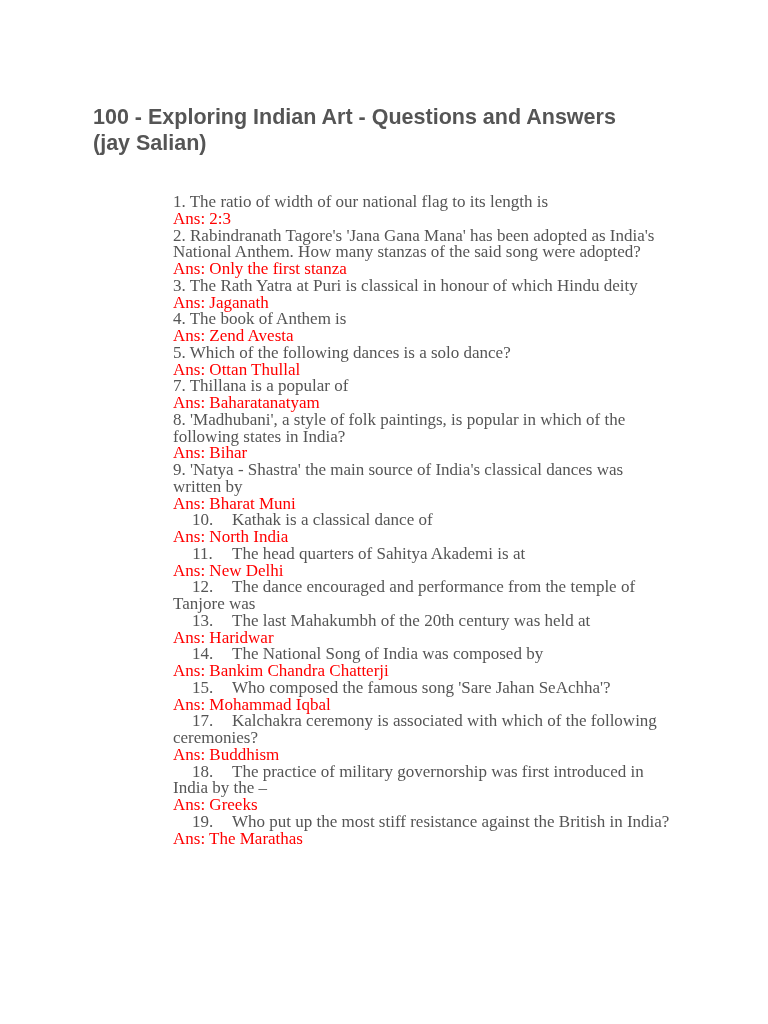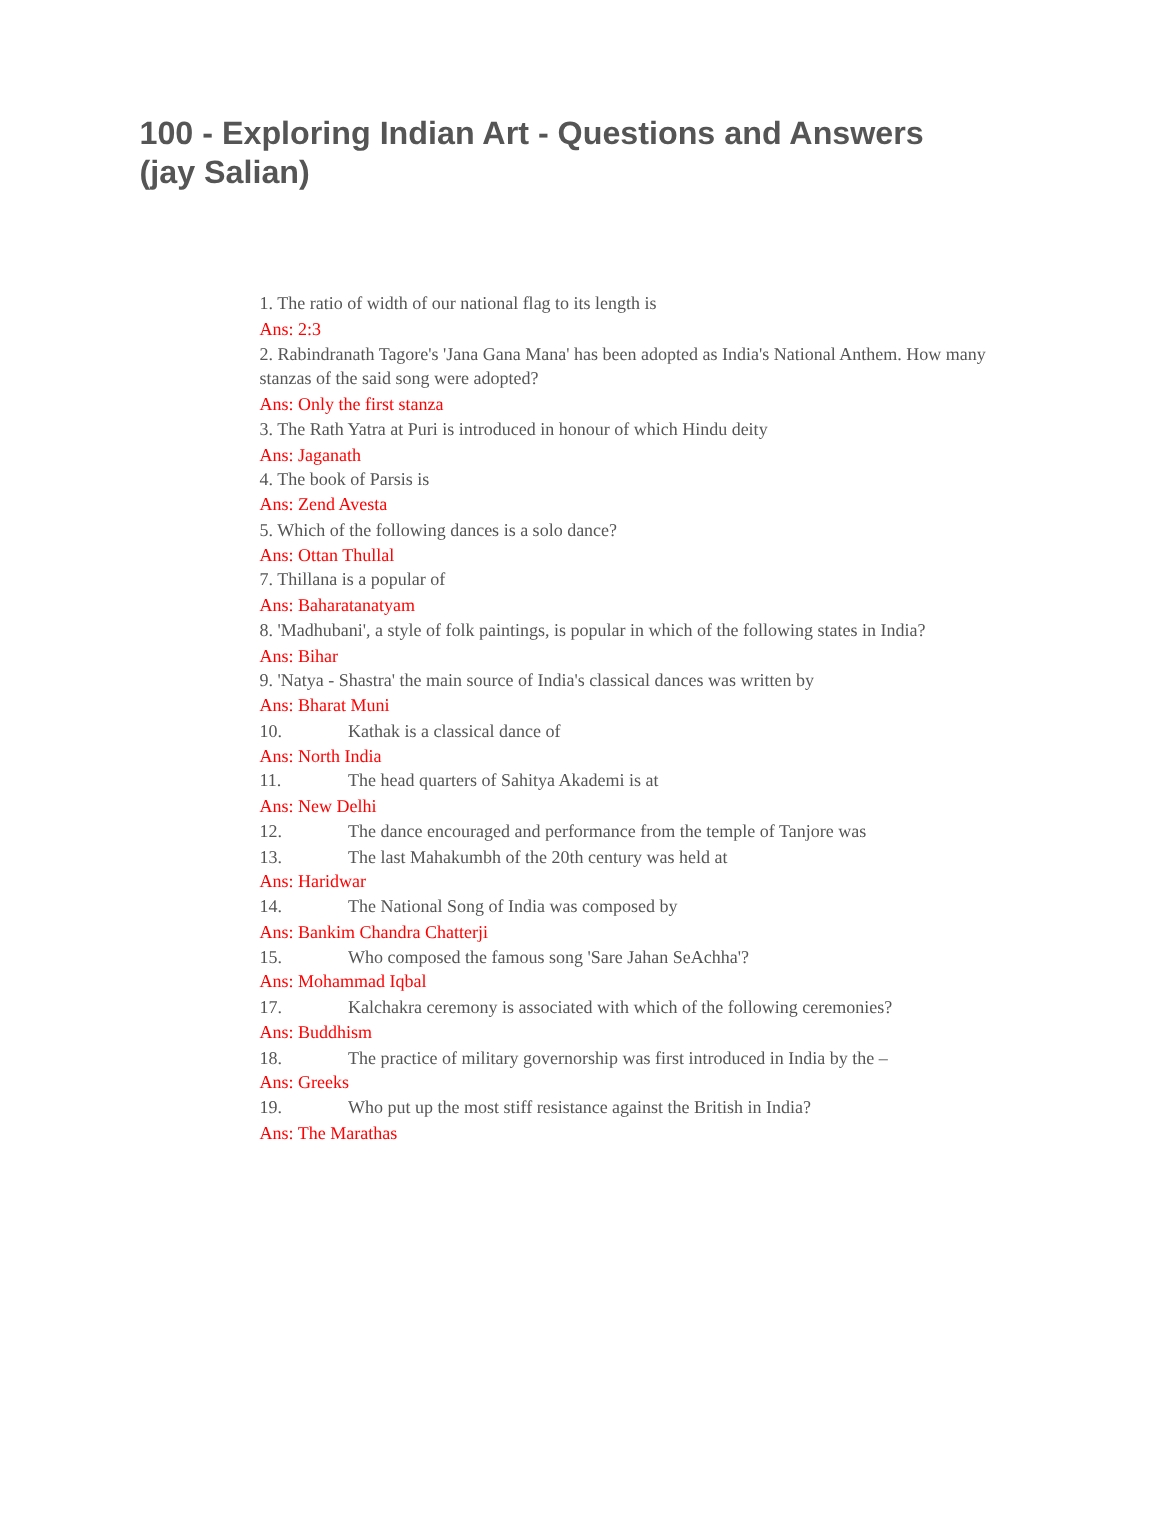--- a/index.html
+++ b/index.html
@@ -9,43 +9,43 @@
     }
     body {
       width: 768px;
       height: 1024px;
       position: relative;
       overflow: hidden;
     }
     .doc-title {
       position: absolute;
       left: 93px;
-      top: 76px;
+      top: 104px;
       width: 560px;
       margin: 0;
       font-family: "Liberation Sans", sans-serif;
       font-weight: bold;
       font-size: 21.5px;
       line-height: 26px;
       color: #555555;
     }
     .qa-list {
       position: absolute;
       left: 173px;
       top: 194px;
       width: 500px;
       font-family: "Liberation Serif", serif;
-      font-size: 12px;
+      font-size: 17px;
       line-height: 16.75px;
       color: #555555;
     }
     .qa-item { margin: 0; padding: 0; }
     .question { display: block; }
     .q-num { }
-    .q-num.tabbed { display: inline-block; width: 59px; }
+    .q-num.tabbed { display: inline-block; width: 59px; text-align: center; }
     .answer {
       display: block;
       color: #ff0000;
       font-weight: normal;
     }
   </style>
 </head>
 <body>
 
 <h1 class="doc-title">100 - Exploring Indian Art - Questions and Answers (jay Salian)</h1>
@@ -53,25 +53,25 @@
 <div class="qa-list">
   <div class="qa-item">
     <span class="question"><span class="q-num">1.</span> <span>The ratio of width of our national flag to its length is</span></span>
     <span class="answer">Ans: 2:3</span>
   </div>
   <div class="qa-item">
     <span class="question"><span class="q-num">2.</span> <span>Rabindranath Tagore's 'Jana Gana Mana' has been adopted as India's National Anthem. How many stanzas of the said song were adopted?</span></span>
     <span class="answer">Ans: Only the first stanza</span>
   </div>
   <div class="qa-item">
-    <span class="question"><span class="q-num">3.</span> <span>The Rath Yatra at Puri is introduced in honour of which Hindu deity</span></span>
+    <span class="question"><span class="q-num">3.</span> <span>The Rath Yatra at Puri is classical in honour of which Hindu deity</span></span>
     <span class="answer">Ans: Jaganath</span>
   </div>
   <div class="qa-item">
-    <span class="question"><span class="q-num">4.</span> <span>The book of Parsis is</span></span>
+    <span class="question"><span class="q-num">4.</span> <span>The book of Anthem is</span></span>
     <span class="answer">Ans: Zend Avesta</span>
   </div>
   <div class="qa-item">
     <span class="question"><span class="q-num">5.</span> <span>Which of the following dances is a solo dance?</span></span>
     <span class="answer">Ans: Ottan Thullal</span>
   </div>
   <div class="qa-item">
     <span class="question"><span class="q-num">7.</span> <span>Thillana is a popular of</span></span>
     <span class="answer">Ans: Baharatanatyam</span>
   </div>

